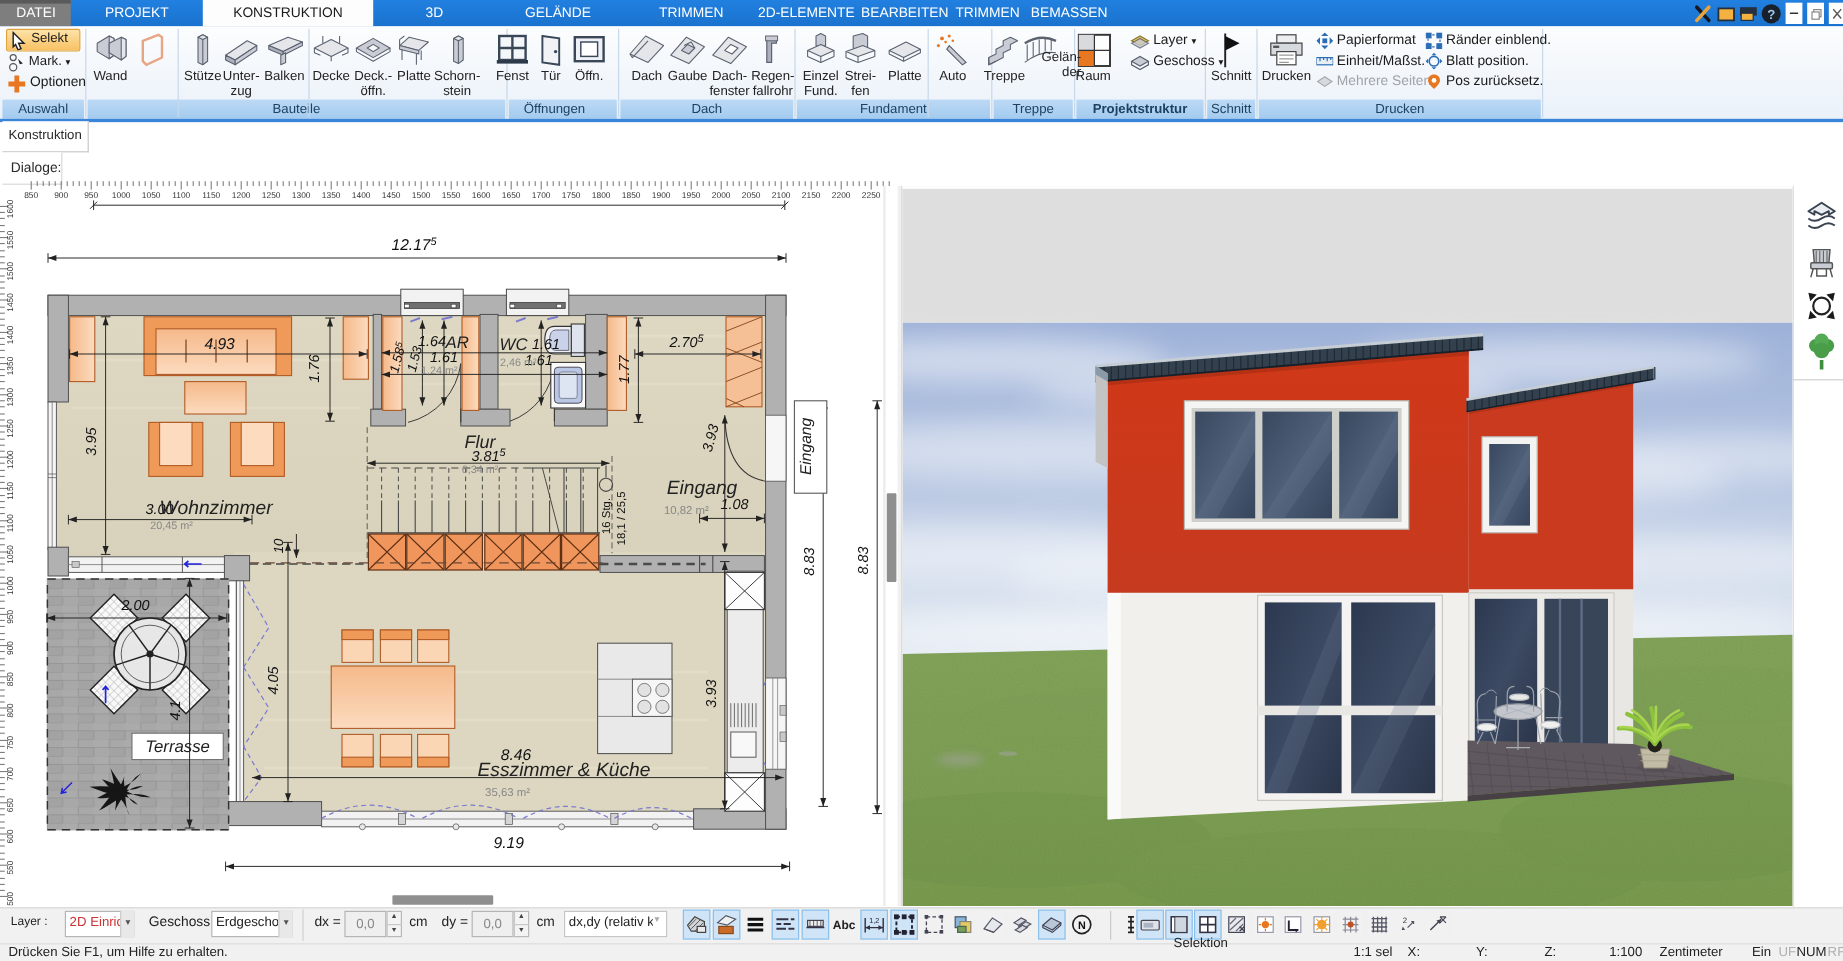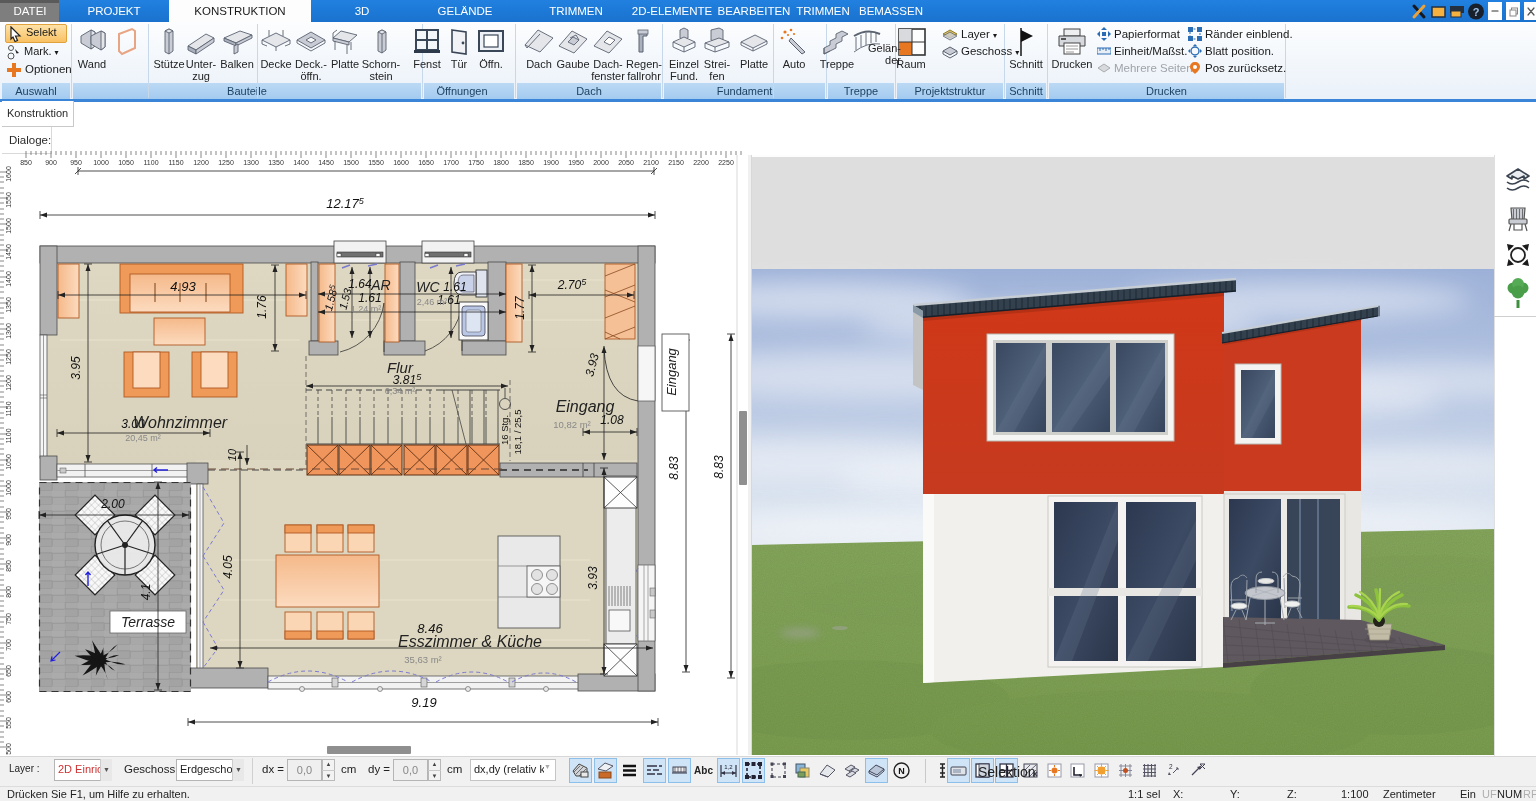--- a/index.html
+++ b/index.html
@@ -50,21 +50,21 @@
 <div class="glab" style="left:73px;width:348px;">Bauteile</div>
 <div class="abs" style="left:424px;top:83px;width:90px;height:16px;background:linear-gradient(#bcd9f4,#a3cbf0);"></div>
 <div class="glab" style="left:424px;width:76px;">Öffnungen</div>
 <div class="abs" style="left:517px;top:83px;width:144px;height:16px;background:linear-gradient(#bcd9f4,#a3cbf0);"></div>
 <div class="glab" style="left:517px;width:144px;">Dach</div>
 <div class="abs" style="left:664px;top:83px;width:161px;height:16px;background:linear-gradient(#bcd9f4,#a3cbf0);"></div>
 <div class="glab" style="left:664px;width:161px;">Fundament</div>
 <div class="abs" style="left:828px;top:83px;width:66px;height:16px;background:linear-gradient(#bcd9f4,#a3cbf0);"></div>
 <div class="glab" style="left:828px;width:66px;">Treppe</div>
 <div class="abs" style="left:897px;top:83px;width:106px;height:16px;background:linear-gradient(#bcd9f4,#a3cbf0);"></div>
-<div class="glab" style="left:897px;width:106px;">Projektstruktur</div>
+<div class="glab" style="left:897px;width:106px;font-weight:bold;">Projektstruktur</div>
 <div class="abs" style="left:1006px;top:83px;width:40px;height:16px;background:linear-gradient(#bcd9f4,#a3cbf0);"></div>
 <div class="glab" style="left:1006px;width:40px;">Schnitt</div>
 <div class="abs" style="left:1049px;top:83px;width:235px;height:16px;background:linear-gradient(#bcd9f4,#a3cbf0);"></div>
 <div class="glab" style="left:1049px;width:235px;">Drucken</div>
 <div class="abs" style="left:0;top:99px;width:1536px;height:3px;background:#3a85d8;"></div>
 <div class="gsep" style="left:71px;"></div>
 <div class="gsep" style="left:148px;"></div>
 <div class="gsep" style="left:257px;"></div>
 <div class="gsep" style="left:422px;"></div>
 <div class="gsep" style="left:515px;"></div>
@@ -1079,21 +1079,21 @@
     </svg>
 <div class="abs" style="left:1186px;top:758px;width:23px;height:25px;background:#f1f1f1;border:1px solid #f1f1f1;"></div>
     <svg class="abs" style="left:1188px;top:761px;" width="19" height="19" viewBox="0 0 19 19">
       <path d="M4 14 L13 5" stroke="#445" stroke-width="1.2"></path>
       <path d="M13 5 l-4 1 l3 3 Z" fill="#445"></path>
       <rect x="12" y="3" width="5" height="5" fill="#dd3333" transform="rotate(0)" opacity="0"></rect>
       <path d="M12 3 h5 M12 3 l5 5 M17 3 l-5 5" stroke="#445" stroke-width="1"></path>
     </svg>
 <div class="abs" style="left:0;top:786px;width:1536px;height:15px;background:#f1f1f1;border-top:1px solid #dcdcdc;"></div>
 <div class="abs" style="left:7px;top:788px;font-size:11px;color:#222;">Drücken Sie F1, um Hilfe zu erhalten.</div>
-<div class="abs" style="left:978px;top:764px;font-size:14px;color:#222;">Selektion</div>
+<div class="abs" style="left:978px;top:780px;font-size:11px;color:#222;">Selektion</div>
 <div class="abs" style="left:1128px;top:788px;font-size:11px;color:#222;">1:1 sel</div>
 <div class="abs" style="left:1173px;top:788px;font-size:11px;color:#222;">X:</div>
 <div class="abs" style="left:1230px;top:788px;font-size:11px;color:#222;">Y:</div>
 <div class="abs" style="left:1287px;top:788px;font-size:11px;color:#222;">Z:</div>
 <div class="abs" style="left:1341px;top:788px;font-size:11px;color:#222;">1:100</div>
 <div class="abs" style="left:1383px;top:788px;font-size:11px;color:#222;">Zentimeter</div>
 <div class="abs" style="left:1460px;top:788px;font-size:11px;color:#222;">Ein</div>
 <div class="abs" style="left:1482px;top:788px;font-size:11px;color:#b0b0b0;">UF</div>
 <div class="abs" style="left:1497px;top:788px;font-size:11px;color:#222;">NUM</div>
 <div class="abs" style="left:1523px;top:788px;font-size:11px;color:#b0b0b0;">RF</div>

